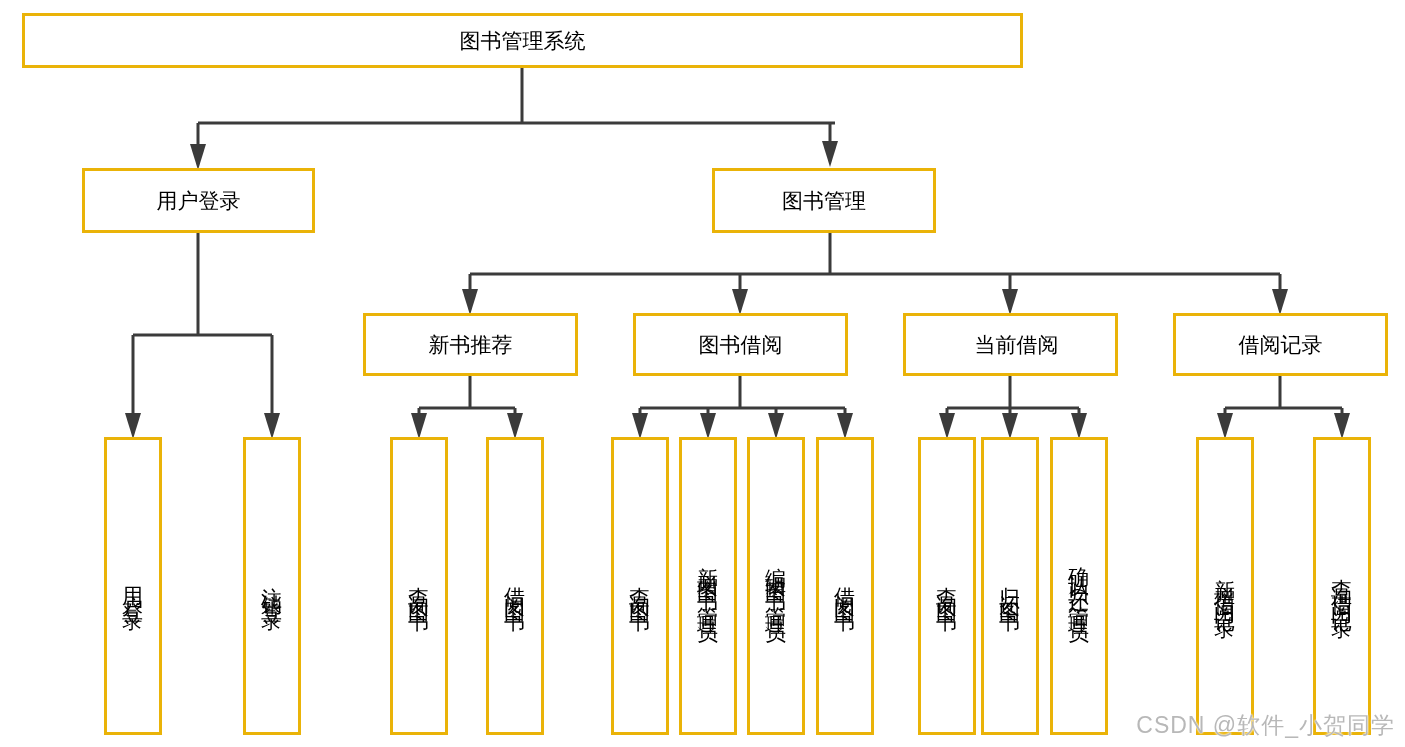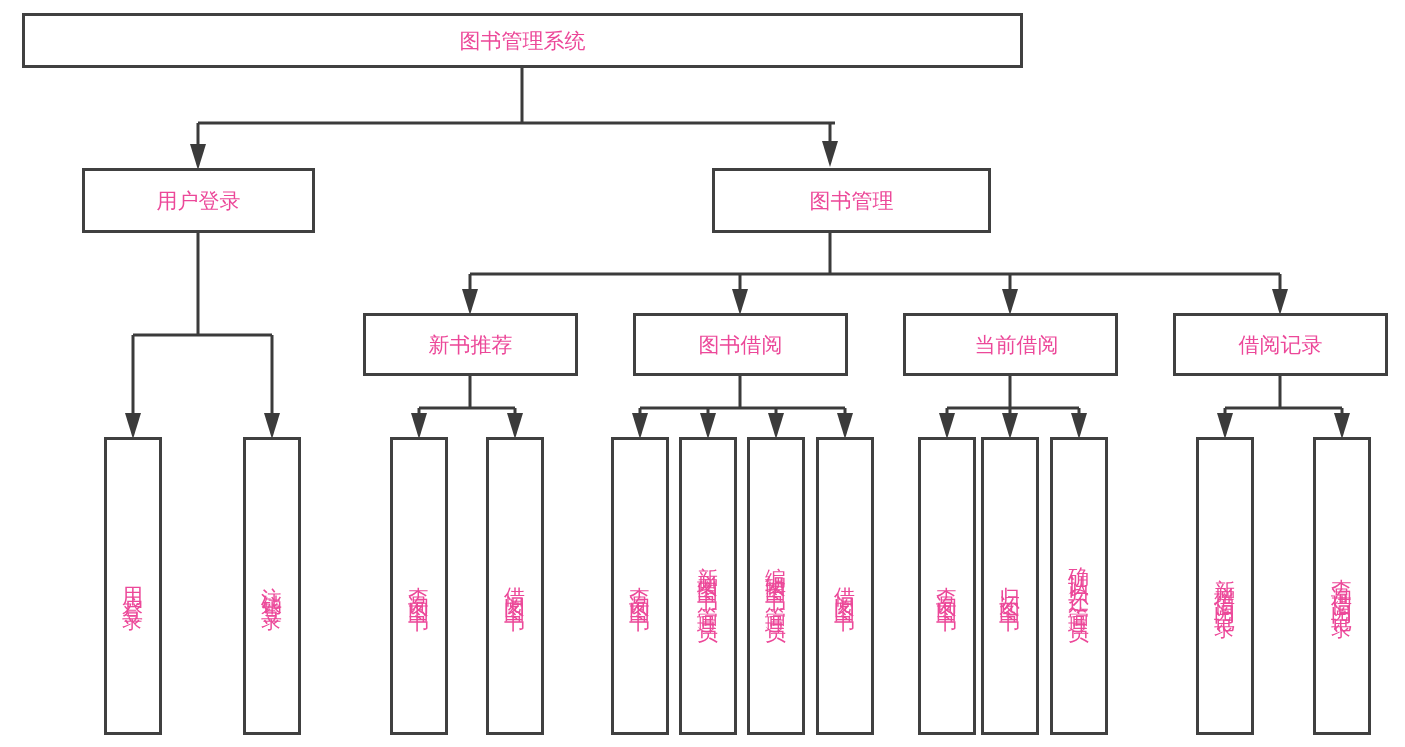--- a/index.html
+++ b/index.html
@@ -9,24 +9,24 @@
     background:#ffffff;
     font-family:"Liberation Sans","DejaVu Sans",sans-serif;
     overflow:hidden;
   }
   .wires{position:absolute;left:0;top:0;z-index:1;}
   .wires path{stroke:#3b3b3b;stroke-width:3;fill:none;}
   .wires polygon{fill:#3b3b3b;stroke:none;}
   .box{
     position:absolute;
     box-sizing:border-box;
-    border:3px solid #404040;
+    border:3px solid #eab308;
     background:#ffffff;
     display:flex;align-items:center;justify-content:center;
-    color:#ec4899;
+    color:#000000;
     font-size:21px;
     z-index:2;
     text-align:center;
   }
   .vbox span{
     writing-mode:vertical-rl;
     text-orientation:mixed;
     letter-spacing:8px;
     line-height:1.1;
     white-space:nowrap;
@@ -98,21 +98,21 @@
 
     <path d="M1225 408 V419"></path>
       <polygon points="1217,413 1233,413 1225,439"></polygon>
     <path d="M1342 408 V419"></path>
       <polygon points="1334,413 1350,413 1342,439"></polygon>
   </svg>
 
   <div class="box" style="left:22px;top:13px;width:1001px;height:55px;">图书管理系统</div>
 
   <div class="box" style="left:82px;top:168px;width:233px;height:65px;">用户登录</div>
-  <div class="box" style="left:712px;top:168px;width:279px;height:65px;">图书管理</div>
+  <div class="box" style="left:712px;top:168px;width:224px;height:65px;">图书管理</div>
 
   <div class="box" style="left:633px;top:313px;width:215px;height:63px;">图书借阅</div>
   <div class="box" style="left:363px;top:313px;width:215px;height:63px;">新书推荐</div>
   <div class="box" style="left:903px;top:313px;width:215px;height:63px;padding-left:12px;">当前借阅</div>
   <div class="box" style="left:1173px;top:313px;width:215px;height:63px;">借阅记录</div>
 
   <div class="box vbox" style="left:104px;top:437px;width:58px;height:298px;">
     <span>用户登录</span>
   </div>
   <div class="box vbox" style="left:243px;top:437px;width:58px;height:298px;">
@@ -149,14 +149,15 @@
     <span>确认归还（管理员）</span>
   </div>
 
   <div class="box vbox" style="left:1196px;top:437px;width:58px;height:298px;">
     <span>新增借阅记录</span>
   </div>
   <div class="box vbox" style="left:1313px;top:437px;width:58px;height:298px;">
     <span>查询借阅记录</span>
   </div>
 
+  <div class="watermark">CSDN @软件_小贺同学</div>
 
 </div>
 
 </body></html>

